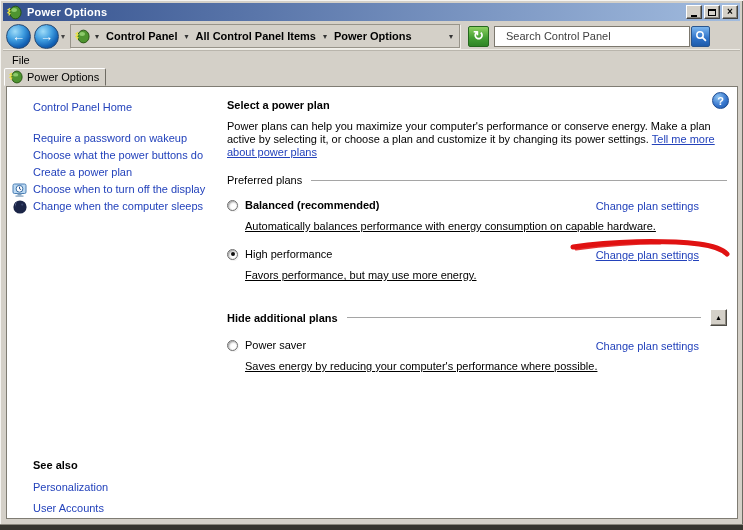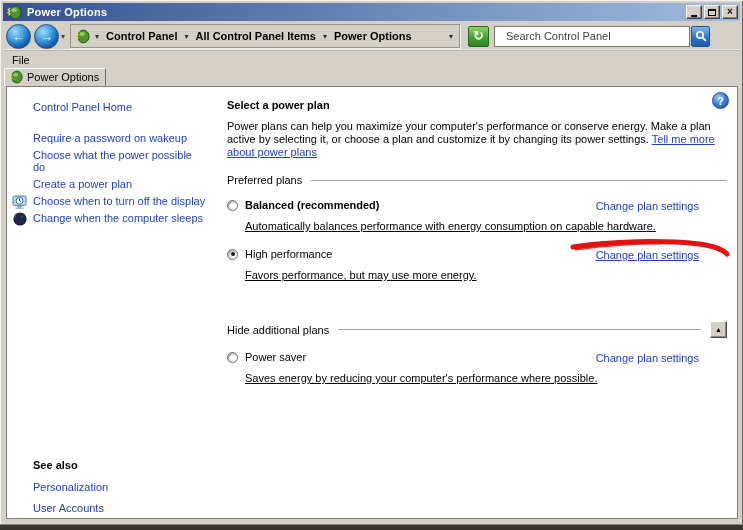--- a/index.html
+++ b/index.html
@@ -105,21 +105,21 @@
   .task-icon { position:absolute; left:-21px; top:-1px; width:16px; height:16px; }
   .see-also { position:absolute; left:26px; top:372px; }
   .see-also-heading { font-weight:bold; margin-bottom:10px; }
   .see-also a { display:block; margin-bottom:9px; }
   
   .main { position:absolute; left:220px; top:0; right:10px; bottom:0; padding-top:12px; }
   .main-heading { font-weight:bold; margin-bottom:9px; }
   .intro { width:506px; line-height:13px; margin-bottom:15px; }
   .group-header { display:flex; align-items:center; margin-bottom:13px; }
   .group-header .rule { flex:1; height:1px; background:#a5a5a5; margin-left:9px; }
-  .group-header.hide-group { margin-top:39px; }
+  .group-header.hide-group { margin-top:27px;font-weight:bold; }
   .up-btn {
     width:17px; height:17px; margin-left:9px; background:#d4d0c8;
     border:1px solid; border-color:#ffffff #4d4b45 #4d4b45 #ffffff;
     box-shadow: inset -1px -1px 0 #8b887f;
     font-size:7px; line-height:15px; text-align:center; color:#000;
   }
   .plan-head { position:relative; display:flex; align-items:center; margin-bottom:9px; }
   .radio {
     width:11px; height:11px; border-radius:50%; background:#fff;
     border:1px solid #6f6f6f; box-shadow: inset 1px 1px 2px rgba(0,0,0,.4), 1px 1px 0 #f3f3f3;
@@ -221,21 +221,21 @@
 
   <div class="content">
     <div class="help-btn">
         <span>?</span>
       </div>
 
     <div class="sidebar">
       <a class="link side-home">Control Panel Home</a>
 
       <a class="link side-task">Require a password on wakeup</a>
-      <a class="link side-task">Choose what the power possible do</a>
+      <a class="link side-task">Choose what the power buttons do</a>
       <a class="link side-task">Create a power plan</a>
 
       <a class="link side-task">
         <svg class="task-icon" width="16" height="16" viewBox="0 0 16 16">
           <rect x="1" y="2" width="13" height="9.5" rx="1.5" fill="#bcd9f2" stroke="#4a7fb5" stroke-width="1"></rect>
           <rect x="5.5" y="11.5" width="4" height="2" fill="#7e9fbe"></rect>
           <rect x="3.5" y="13.5" width="8" height="1.2" fill="#7e9fbe"></rect>
           <circle cx="7.5" cy="6.8" r="3.4" fill="#ffffff" stroke="#3a6ea5" stroke-width="1"></circle>
           <line x1="7.5" y1="6.8" x2="7.5" y2="4.7" stroke="#1c4a90" stroke-width="1"></line>
           <line x1="7.5" y1="6.8" x2="9.1" y2="7.6" stroke="#1c4a90" stroke-width="1"></line>

